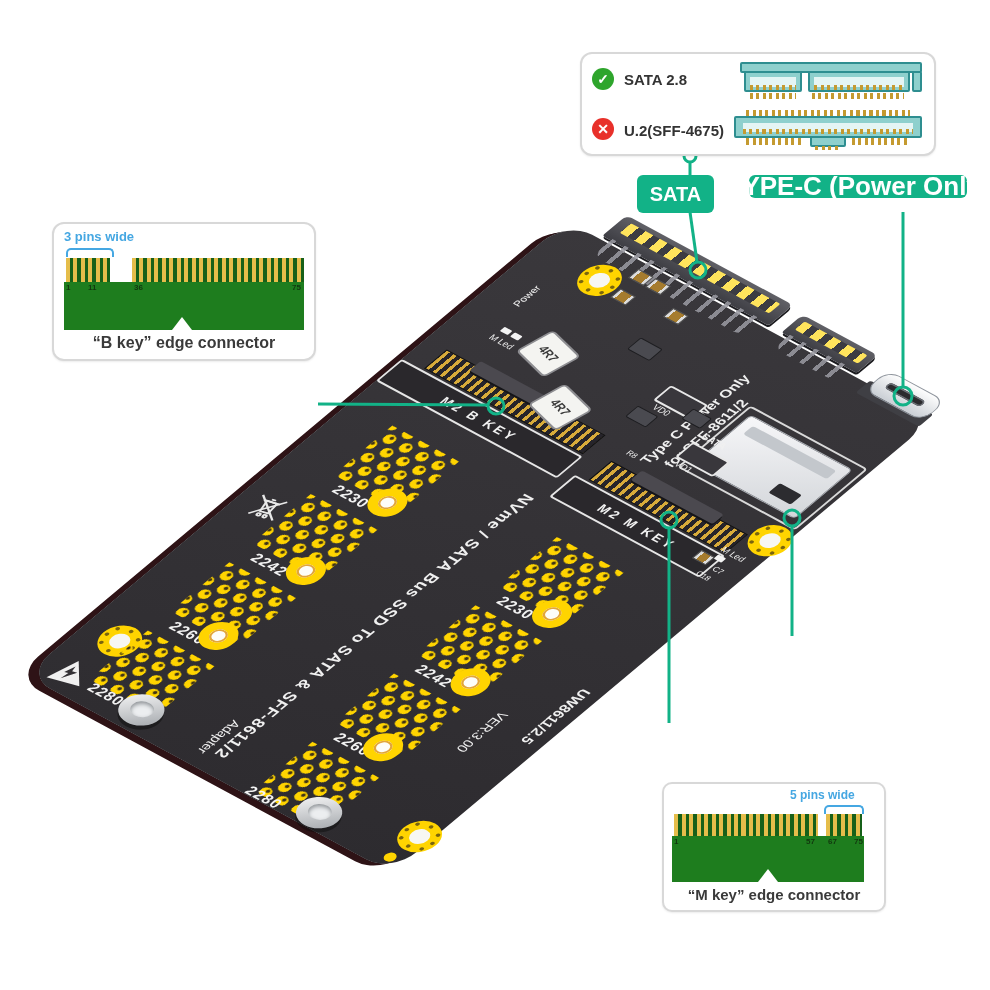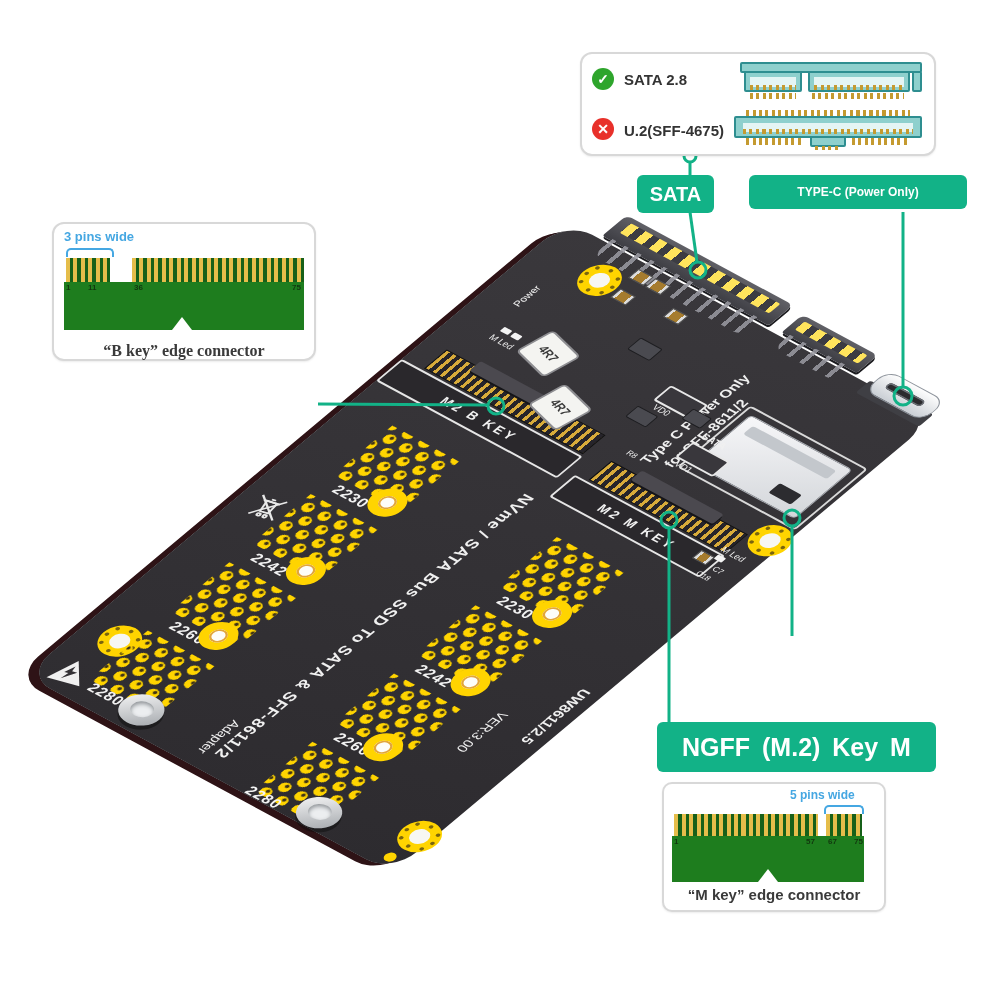--- a/index.html
+++ b/index.html
@@ -256,35 +256,34 @@
         <div class="gold abs" style="left:7px;top:11px;width:170px;height:5px;"></div>
       </div>
       <div class="gold abs" style="left:12px;top:30px;width:58px;height:7px;"></div>
       <div class="gold abs" style="left:118px;top:30px;width:58px;height:7px;"></div>
       <div class="teal abs" style="left:76px;top:28px;width:36px;height:11px;"></div>
       <div class="gold abs" style="left:81px;top:38px;width:26px;height:4px;"></div>
     </div>
   </div>
 
   <div class="lab" style="left:637px;top:175px;width:77px;height:38px;font-size:20px;">SATA</div>
-  <div class="lab" style="left:749px;top:175px;width:218px;height:34px;font-size:12px;">TYPE-C (Power Only)</div>
-  <div class="lab" style="left:657px;top:722px;width:279px;height:50px;font-size:25px;word-spacing:5px;">NGFF (M.2) Key M</div>
+  <div class="lab" style="left:749px;top:175px;width:218px;height:23px;font-size:26px;">TYPE-C (Power Only)</div>
 
   <div class="whitebox" style="left:52px;top:222px;width:260px;height:135px;">
     <div class="note-blue" style="left:10px;top:5px;">3 pins wide</div>
     <div class="bracket" style="left:12px;top:24px;width:44px;"></div>
     <div class="edgepins" style="left:12px;top:34px;width:44px;height:24px;"></div>
     <div class="edgepins" style="left:78px;top:34px;width:172px;height:24px;"></div>
     <div class="edgebody" style="left:10px;top:58px;width:240px;height:48px;"></div>
     <div class="pinnum" style="left:12px;top:59px;">1</div>
     <div class="pinnum" style="left:34px;top:59px;">11</div>
     <div class="pinnum" style="left:80px;top:59px;">36</div>
     <div class="pinnum" style="left:238px;top:59px;">75</div>
     <div class="notch" style="left:118px;top:93px;"></div>
-    <div class="caption" style="top:118px;font-family:Liberation Serif, serif;">“B key” edge connector</div>
+    <div class="caption" style="top:110px;">“B key” edge connector</div>
   </div>
 
   <div class="whitebox" style="left:662px;top:782px;width:220px;height:126px;border-radius:10px;">
     <div class="note-blue" style="left:126px;top:4px;font-size:12px;">5 pins wide</div>
     <div class="bracket" style="left:160px;top:21px;width:36px;"></div>
     <div class="edgepins" style="left:10px;top:30px;width:144px;height:22px;"></div>
     <div class="edgepins" style="left:162px;top:30px;width:36px;height:22px;"></div>
     <div class="edgebody" style="left:8px;top:52px;width:192px;height:46px;"></div>
     <div class="pinnum" style="left:10px;top:53px;">1</div>
     <div class="pinnum" style="left:142px;top:53px;">57</div>

